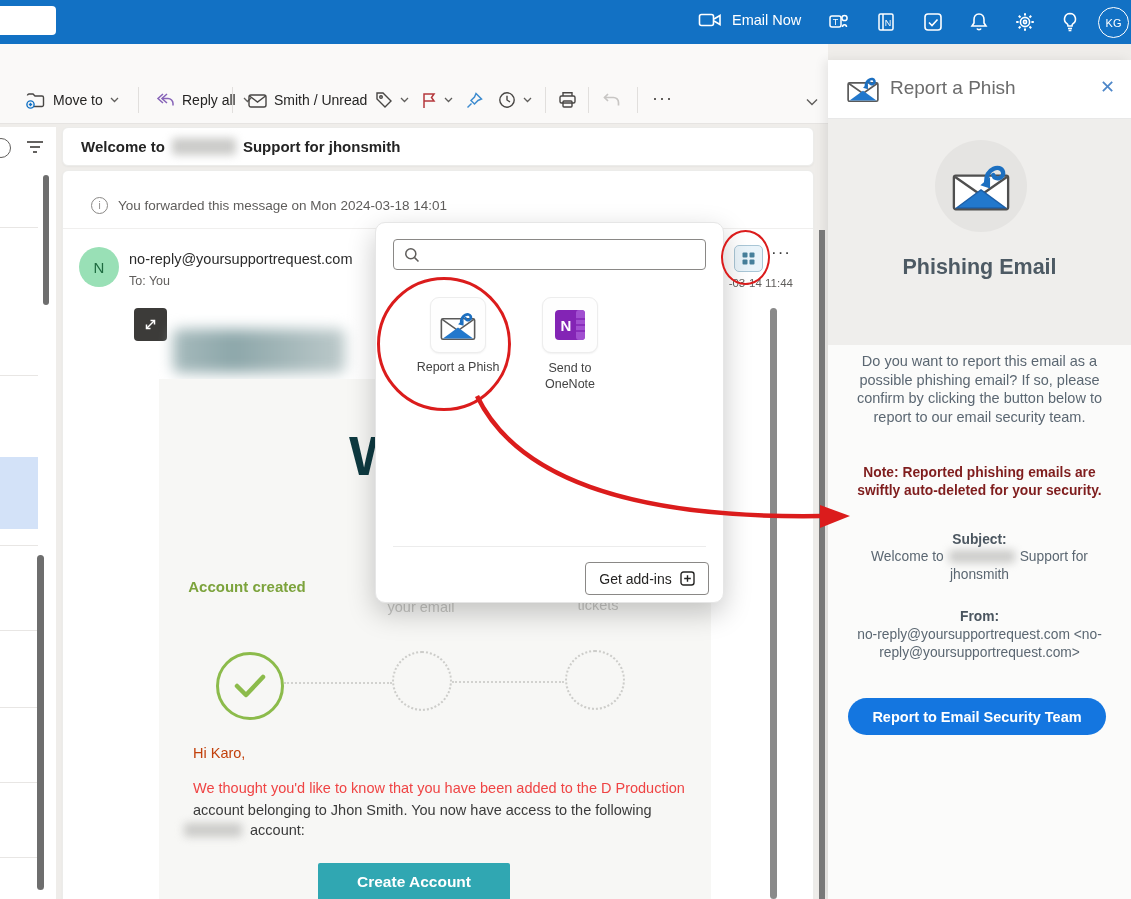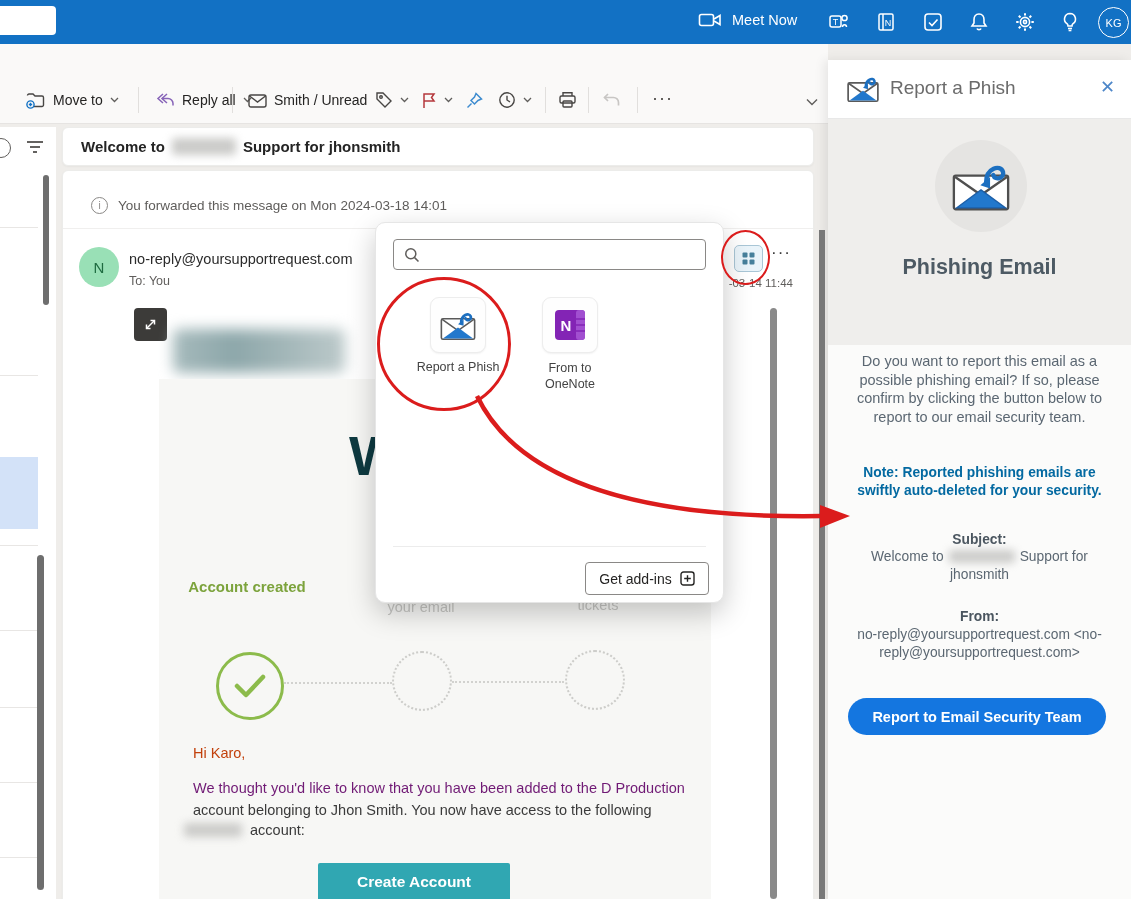--- a/index.html
+++ b/index.html
@@ -25,21 +25,21 @@
   <div class="abs" style="left:0;top:0;width:1131px;height:44px;background:#1271c4;"></div>
   <div class="abs" style="left:-10px;top:6px;width:66px;height:29px;background:#fff;border-radius:4px;"></div>
 
   <div class="abs" style="left:698px;top:11px;display:flex;align-items:center;gap:10px;color:#fff;">
     <span>
       <svg width="24" height="18" viewBox="0 0 24 18" fill="none" stroke="#fff" stroke-width="1.6">
         <rect x="1.5" y="3.5" width="14" height="11" rx="2"></rect>
           <path d="M16 8 L22 4.5 V13.5 L16 10"></path>
       </svg>
     </span>
-    <span style="font-size:14.5px;">Meet Now</span>
+    <span style="font-size:14.5px;">Email Now</span>
   </div>
 
   <span class="abs" style="left:828px;top:11px;">
     <svg width="22" height="22" viewBox="0 0 22 22" fill="none" stroke="#fff" stroke-width="1.5">
       <rect x="2" y="5" width="11" height="11" rx="2"></rect>
         <text x="7.5" y="14" font-size="9" fill="#fff" stroke="none" text-anchor="middle" font-family="Liberation Sans">T</text>
       <circle cx="16.5" cy="7" r="2.6"></circle>
         <path d="M14.5 16 c0-3 4-3 4 0"></path>
     </svg>
   </span>
@@ -300,21 +300,21 @@
       <svg width="34" height="26" viewBox="0 0 34 26" fill="none" stroke="#8cbb4b" stroke-width="4.5" stroke-linecap="round" stroke-linejoin="round">
           <path d="M4 13 L13 22 L30 4"></path>
         </svg>
     </div>
     <div class="dotline" style="position:absolute;left:221px;top:511px;width:108px;"></div>
     <div class="dashcircle" style="position:absolute;left:329px;top:480px;width:56px;height:56px;"></div>
     <div class="dotline" style="position:absolute;left:389px;top:510px;width:112px;"></div>
     <div class="dashcircle" style="position:absolute;left:502px;top:479px;width:56px;height:56px;"></div>
 
     <div style="position:absolute;left:130px;top:574px;font-size:14.5px;color:#c2410c;">Hi Karo,</div>
-    <div style="position:absolute;left:130px;top:609px;font-size:14.5px;color:#701a75;">We thought you'd like to know that you have been added to the D Production</div>
+    <div style="position:absolute;left:130px;top:609px;font-size:14.5px;color:#ef4444;">We thought you'd like to know that you have been added to the D Production</div>
     <div style="position:absolute;left:130px;top:631px;font-size:14.5px;color:#3a3a3a;">account belonging to Jhon Smith. You now have access to the following</div>
     <div style="position:absolute;left:121px;top:651px;display:flex;align-items:center;gap:8px;font-size:14.5px;color:#3a3a3a;">
       <span class="blurpatch" style="width:58px;height:14px;"></span>
       <span>account:</span>
     </div>
 
     <div style="position:absolute;left:255px;top:692px;width:192px;height:48px;background:#30a7b2;border-radius:2px;display:flex;justify-content:center;padding-top:10px;box-sizing:border-box;color:#fff;font-size:15.5px;font-weight:700;">
       <span>Create Account</span>
     </div>
   </div>
@@ -348,21 +348,21 @@
     <div style="position:absolute;left:140px;top:74px;width:108px;text-align:center;cursor:pointer;">
       <div style="margin:0 auto;width:54px;height:54px;border:1px solid #ededed;border-radius:9px;background:#fefefe;box-shadow:0 1px 2px rgba(0,0,0,0.06);display:flex;align-items:center;justify-content:center;">
         <svg width="34" height="34" viewBox="0 0 34 34">
           <rect x="2" y="2" width="30" height="30" rx="4" fill="#8324b5"></rect>
           <rect x="23" y="2" width="9" height="30" rx="3" fill="#a14fd0"></rect>
           <path d="M23 11 h9 M23 17 h9 M23 23 h9" stroke="#8324b5" stroke-width="1.4"></path>
           <text x="13" y="23" font-size="15" font-weight="bold" fill="#fff" text-anchor="middle" font-family="Liberation Sans">N</text>
         </svg>
       </div>
       <div style="margin-top:7px;font-size:12.5px;color:#434343;line-height:16px;">
-        <div>From to</div>
+        <div>Send to</div>
         <div>OneNote</div>
       </div>
     </div>
 
     <div style="position:absolute;left:17px;top:323px;width:313px;height:1px;background:#ececec;"></div>
 
     <div style="position:absolute;left:209px;top:339px;width:124px;height:33px;border:1px solid #8a8886;border-radius:4px;box-sizing:border-box;background:#fff;display:flex;align-items:center;justify-content:center;gap:8px;cursor:pointer;">
       <span style="font-size:14px;color:#252423;">Get add-ins</span>
       <span>
         <svg width="15" height="15" viewBox="0 0 15 15" fill="none" stroke="#252423" stroke-width="1.4">
@@ -409,21 +409,21 @@
     </div>
 
     <div style="position:absolute;left:0;top:194px;width:303px;text-align:center;font-size:21.5px;font-weight:600;color:#4d5a64;line-height:27px;">
       <div>Phishing Email</div>
     </div>
 
     <div style="position:absolute;left:0;top:285px;width:303px;height:554px;background:#fbfbfa;"></div>
 
     <div style="position:absolute;left:9px;top:292px;width:285px;text-align:center;font-size:14.5px;line-height:18.5px;color:#5b6772;">Do you want to report this email as a possible phishing email? If so, please confirm by clicking the button below to report to our email security team.</div>
 
-    <div style="position:absolute;left:16px;top:404px;width:271px;text-align:center;font-size:13.8px;font-weight:700;line-height:17.5px;color:#0369a1;">Note: Reported phishing emails are swiftly auto-deleted for your security.</div>
+    <div style="position:absolute;left:16px;top:404px;width:271px;text-align:center;font-size:13.8px;font-weight:700;line-height:17.5px;color:#7f1d1d;">Note: Reported phishing emails are swiftly auto-deleted for your security.</div>
 
     <div style="position:absolute;left:0;top:472px;width:303px;text-align:center;font-size:13.8px;font-weight:700;color:#4a555f;">Subject:</div>
     <div style="position:absolute;left:0;top:489px;width:303px;display:flex;justify-content:center;align-items:center;gap:5px;font-size:13.8px;color:#5b6772;">
       <span>Welcome to</span>
       <span class="blurpatch" style="width:66px;height:13px;"></span>
       <span>Support for</span>
     </div>
     <div style="position:absolute;left:0;top:507px;width:303px;text-align:center;font-size:13.8px;color:#5b6772;">jhonsmith</div>
 
     <div style="position:absolute;left:0;top:549px;width:303px;text-align:center;font-size:13.8px;font-weight:700;color:#4a555f;">From:</div>

